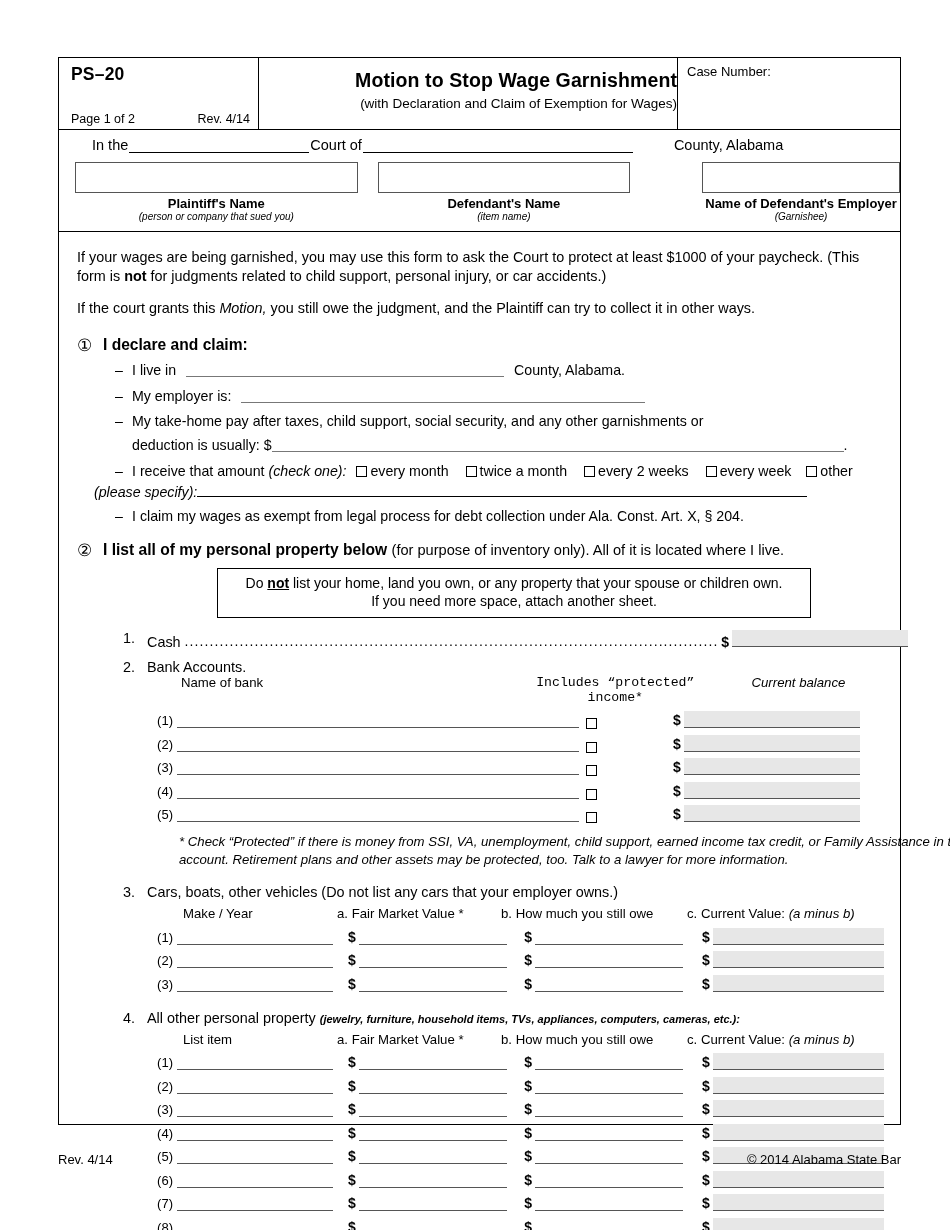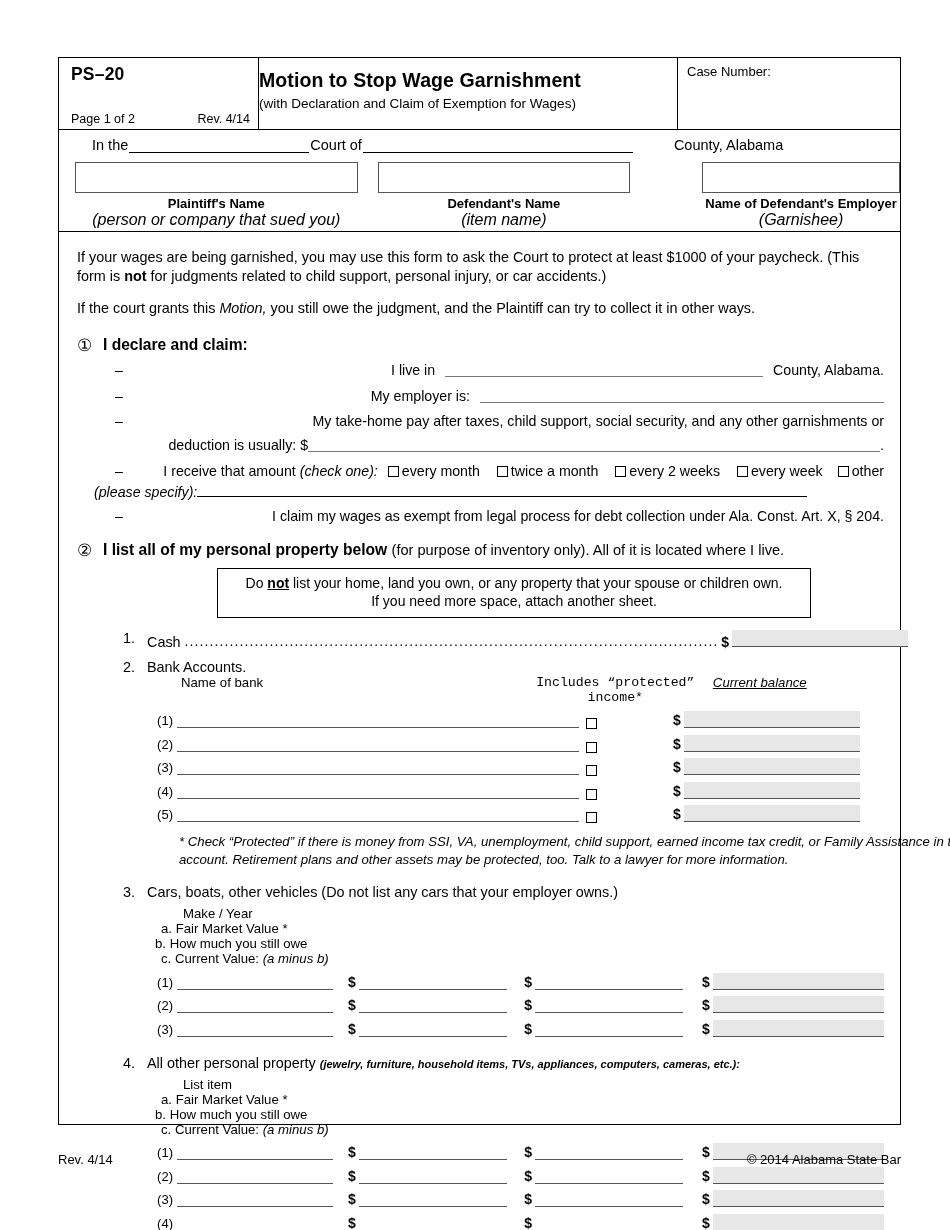--- a/index.html
+++ b/index.html
@@ -39,21 +39,21 @@
     font-size: 17.5px; font-weight: bold; letter-spacing: .2px;
   }
   .hdr-left-bottom {
     position: absolute; left: 12px; right: 8px; bottom: 3px;
     display: flex; justify-content: space-between;
     font-size: 12.5px;
   }
   .hdr-mid {
     flex: 1;
     border-right: 1.3px solid #000;
-    text-align: left;
+    text-align: right;
     padding-top: 11px;
   }
   .hdr-title {
     font-size: 19.5px; font-weight: bold; letter-spacing: .1px;
   }
   .hdr-sub {
     font-size: 13.5px; margin-top: 4px;
   }
   .hdr-right {
     width: 222px;
@@ -90,21 +90,21 @@
   .pcell { text-align: center; }
   .pcell.c1 { width: 300px; margin-left: 16px; }
   .pcell.c2 { width: 268px; margin-left: 20px; }
   .pcell.c3 { width: 210px; margin-left: 72px; }
   .pbox {
     height: 31px;
     border: 1.1px solid #555;
     background: #fff;
   }
   .pname { font-size: 13px; font-weight: bold; margin-top: 3px; }
-  .pnote { font-size: 16px; font-style: italic; }
+  .pnote { font-size: 10px; font-style: italic; }
 
   
   .body { padding: 10px 16px 0 18px; }
   .para {
     font-size: 14.4px; line-height: 1.34;
     margin: 6px 0 0 0;
   }
   .para.second { margin-top: 12px; }
 
   
@@ -122,21 +122,21 @@
   }
   .sec-head .reg { font-weight: normal; font-size: 14.6px; }
 
   .dashlist { margin: 7px 0 0 38px; }
   .dashitem {
     display: flex; font-size: 14.2px;
     margin-top: 7px; line-height: 1.32;
     align-items: baseline;
   }
   .dash { width: 17px; flex: 0 0 17px; }
-  .dashitem .txt { flex: 1; text-align: right; }
+  .dashitem .txt { flex: 1; }
 
   .fill { border-bottom: 1px solid #777; display: inline-block; height: 13px; vertical-align: -2px; }
   .fill-dark { border-bottom: 1px solid #000; display: inline-block; height: 14px; vertical-align: -3px; }
 
   .cbx {
     display: inline-block;
     width: 11px; height: 11px;
     border: 1.6px solid #000;
     background: #fff;
     vertical-align: -1px;
@@ -188,29 +188,29 @@
 
   
   .grid { margin-top: 2px; }
   .grow { display: flex; align-items: flex-end; margin-top: 6.5px; font-size: 13.2px; }
   .idx { width: 30px; flex: 0 0 30px; text-align: right; padding-right: 4px; font-size: 13px; }
 
   
   .bank-hdr { display: flex; font-size: 13.2px; margin-top: 0; }
   .bank-hdr .h-name { width: 400px; padding-left: 34px; }
   .bank-hdr .h-prot { width: 212px; text-align: center; font-family: Liberation Mono, monospace; }
-  .bank-hdr .h-bal  { width: 186px; font-style: italic; text-decoration: underline; }
+  .bank-hdr .h-bal  { width: 186px; text-align: center; font-style: italic; }
 
   .bank-name { width: 402px; border-bottom: 1px solid #555; height: 13px; }
   .bank-prot { width: 28px; text-align: center; position: relative; top: 3px; }
   .bank-spacer { width: 66px; }
   .bank-money { width: 176px; }
 
   
-  .t4-hdr { display: flex; font-size: 13.2px; margin-top: 6px; flex-direction: column; }
+  .t4-hdr { display: flex; font-size: 13.2px; margin-top: 6px; }
   .t4-hdr .c-a { width: 176px; padding-left: 36px; }
   .t4-hdr .c-b { width: 170px; padding-left: 14px; }
   .t4-hdr .c-c { width: 180px; padding-left: 8px; }
   .t4-hdr .c-d { width: 200px; padding-left: 14px; }
   .t4-hdr i { font-style: italic; }
 
   .cell-item  { width: 160px; border-bottom: 1px solid #555; height: 13px; }
   .cell-gap   { width: 16px; }
   .cell-val   { width: 152px; border-bottom: 1px solid #555; height: 13px; }
   .cell-gap2  { width: 18px; }

